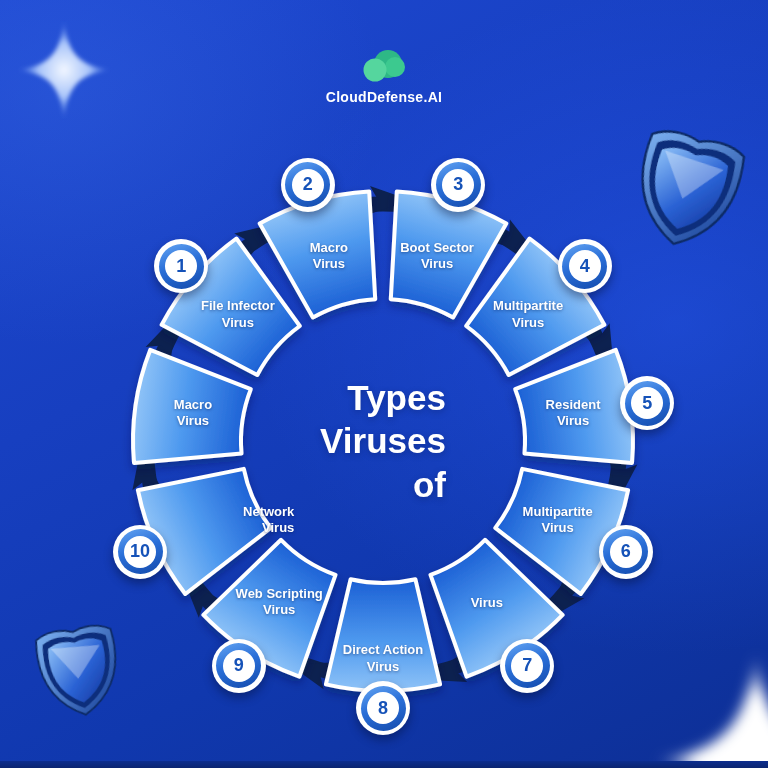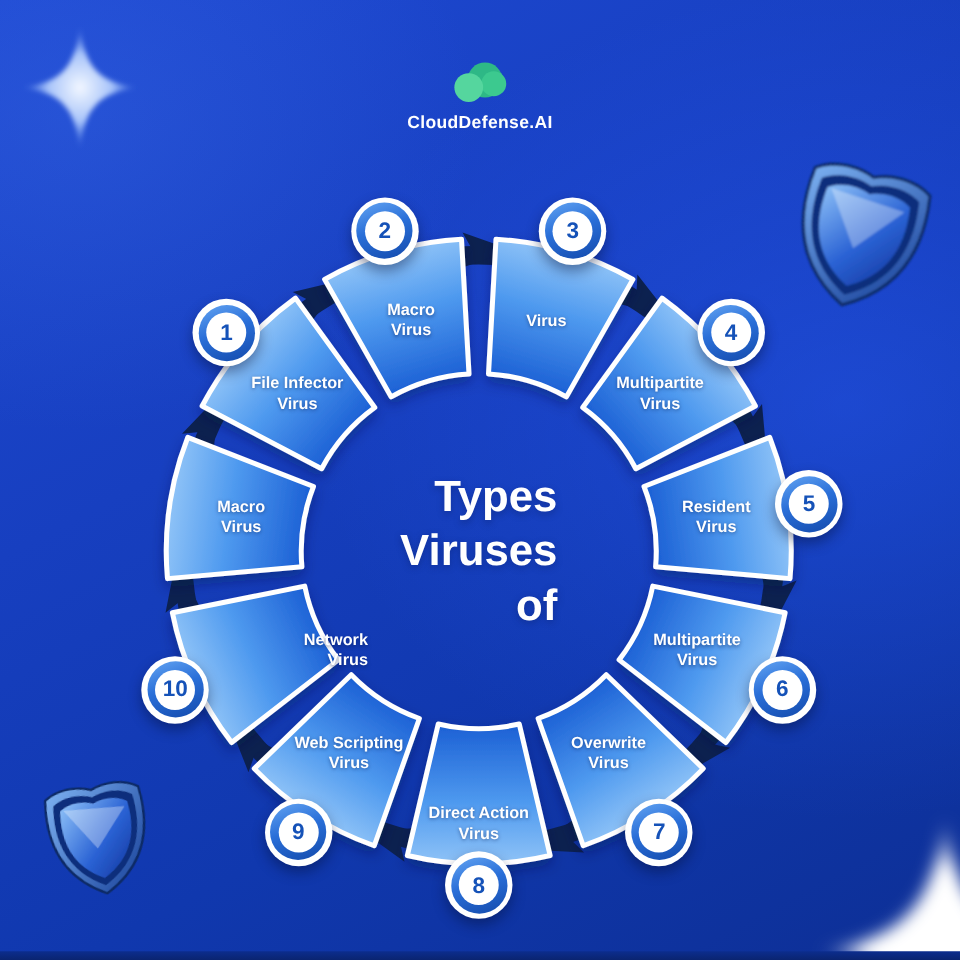--- a/index.html
+++ b/index.html
@@ -222,20 +222,21 @@
         <div>Virus</div>
       </div>
       <div class="badge" style="left: 307.777px; top: 184.815px;">
         <div class="ring">
           <div class="core">
             <span class="num">2</span>
           </div>
         </div>
       </div>
       <div class="seg-label" style="left: 437.093px; top: 256.777px;">
+        <div>Boot Sector</div>
         <div>Virus</div>
       </div>
       <div class="badge" style="left: 458.223px; top: 184.815px;">
         <div class="ring">
           <div class="core">
             <span class="num">3</span>
           </div>
         </div>
       </div>
       <div class="seg-label" style="left: 528.104px; top: 315.267px;">
@@ -265,21 +266,20 @@
         <div>Virus</div>
       </div>
       <div class="badge" style="left: 625.872px; top: 551.916px;">
         <div class="ring">
           <div class="core">
             <span class="num">6</span>
           </div>
         </div>
       </div>
       <div class="seg-label" style="left: 486.803px; top: 602.521px;">
-        <div>Overwrite</div>
         <div>Virus</div>
       </div>
       <div class="badge" style="left: 527.351px; top: 665.615px;">
         <div class="ring">
           <div class="core">
             <span class="num">7</span>
           </div>
         </div>
       </div>
       <div class="seg-label" style="left: 383px; top: 633px; margin-top: 26px;">

